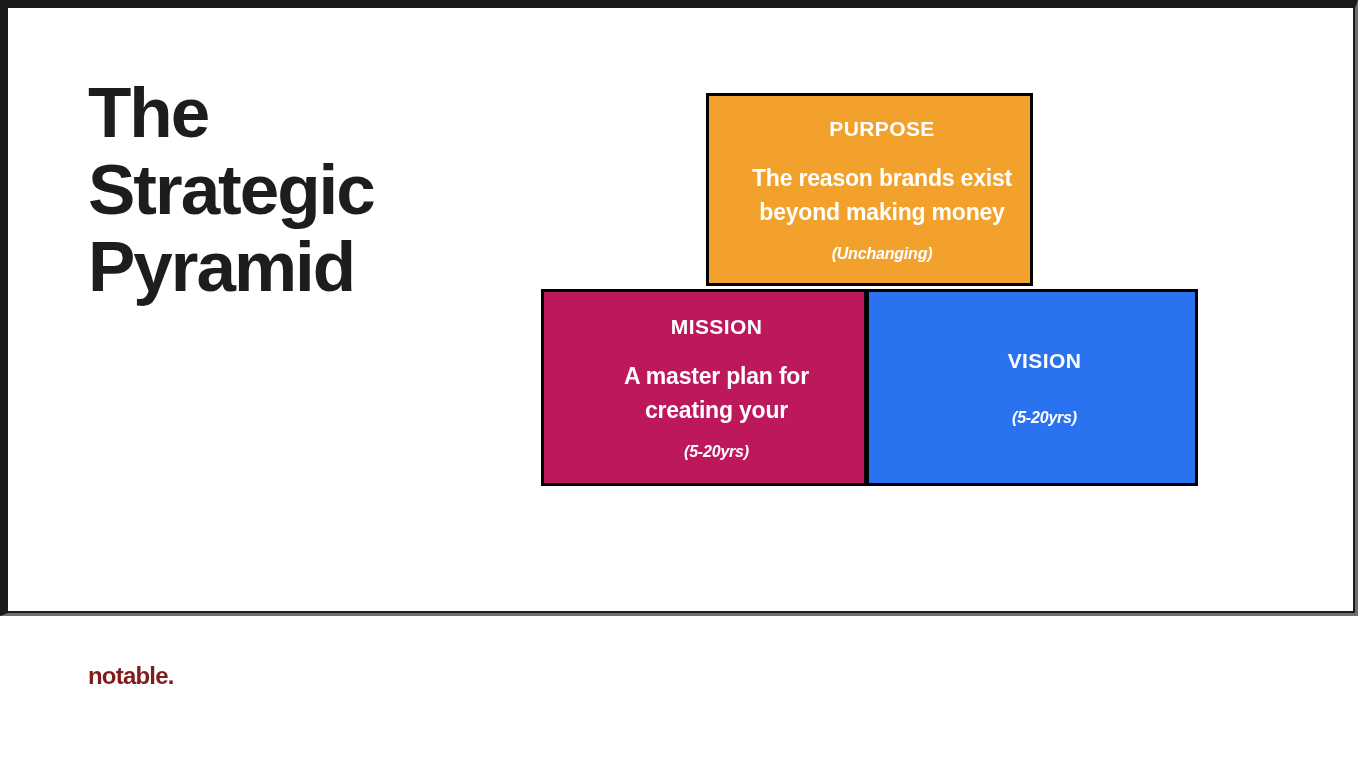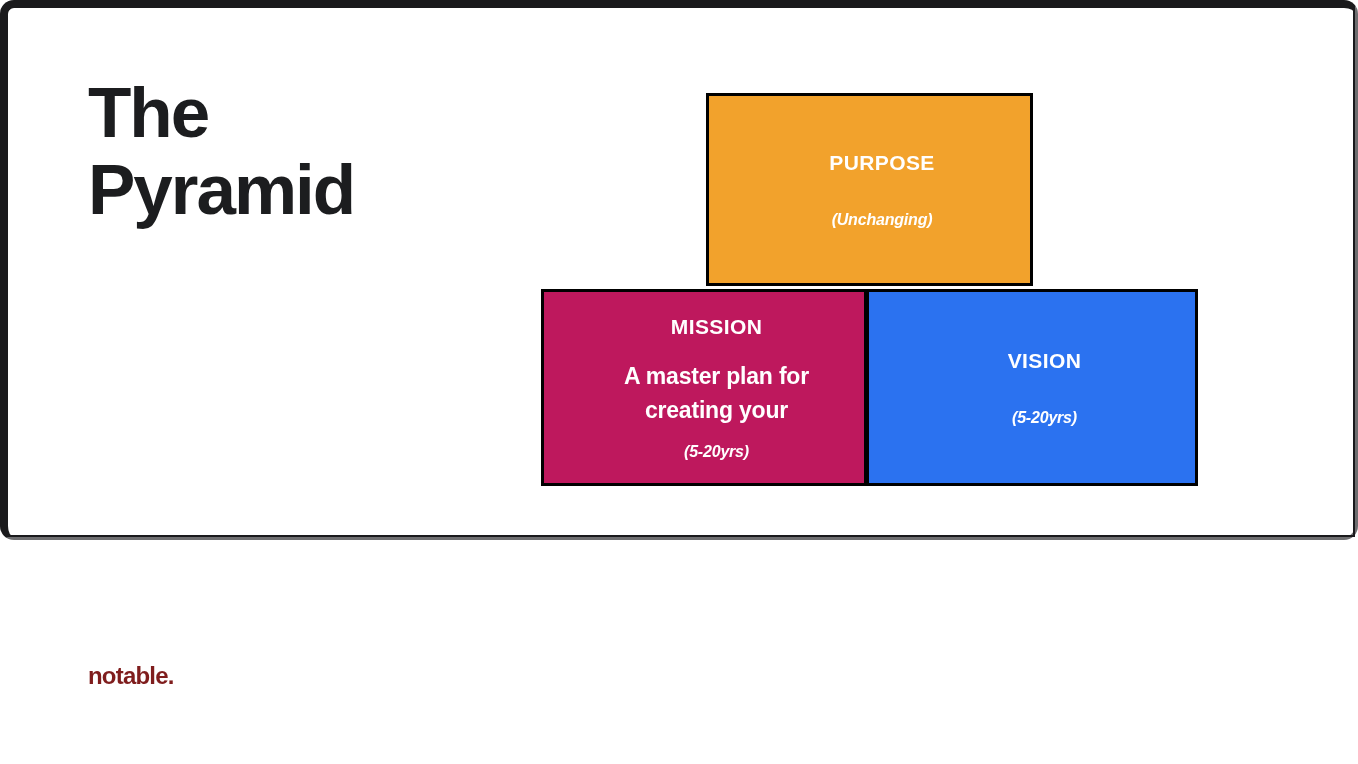--- a/index.html
+++ b/index.html
@@ -4,28 +4,27 @@
 <style>
   html,body{margin:0;padding:0;}
   body{
     width:1358px;height:764px;
     background:#ffffff;
     font-family:"Liberation Sans", sans-serif;
     overflow:hidden;
   }
   .slide{
     position:relative;
-    width:1358px;height:540px;
+    width:1358px;height:616px;
     background:#ffffff;
     box-sizing:border-box;
     border-top:8px solid #1a1a1c;
     border-left:8px solid #1a1a1c;
     border-right:3px solid #6e6e70;
     border-bottom:3px solid #6e6e70;
-    border-radius:14px;
   }
   .inner-frame{
     position:absolute;
     left:0;top:0;right:0;bottom:0;
     border-right:2px solid #1a1a1c;
     border-bottom:2px solid #1a1a1c;
     pointer-events:none;
   }
 
   
@@ -111,27 +110,32 @@
   .goals .hdr{margin-bottom:20px;}
 </style>
 </head>
 <body>
 
 <div class="slide">
   <div class="inner-frame"></div>
 
   <div class="title">
     <span class="line">The</span>
+    <span class="line">Strategic</span>
     <span class="line">Pyramid</span>
   </div>
 
   <div class="logo">notable.</div>
 
   <div class="block purpose">
     <div class="hdr">PURPOSE</div>
+    <div class="body">
+      <span class="line">The reason brands exist</span>
+      <span class="line">beyond making money</span>
+    </div>
     <div class="note">(Unchanging)</div>
   </div>
 
   <div class="block mission">
     <div class="hdr">MISSION</div>
     <div class="body">
       <span class="line">A master plan for</span>
       <span class="line">creating your</span>
     </div>
     <div class="note">(5-20yrs)</div>

